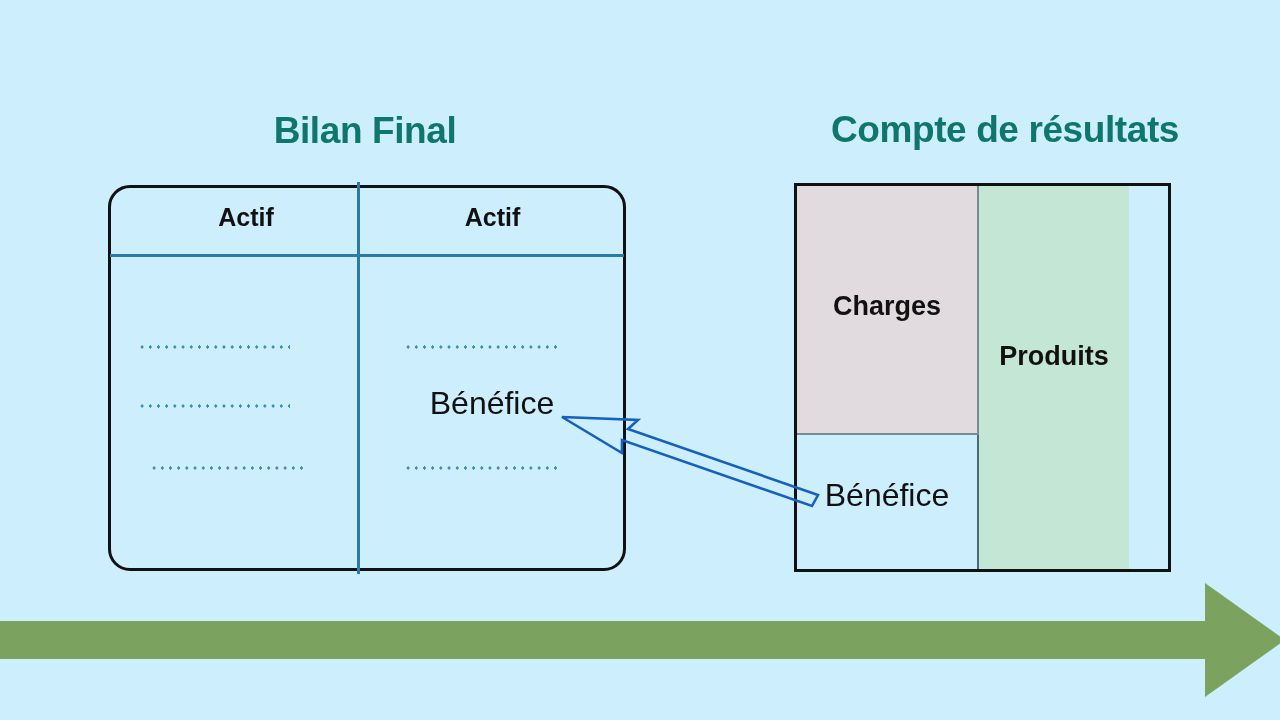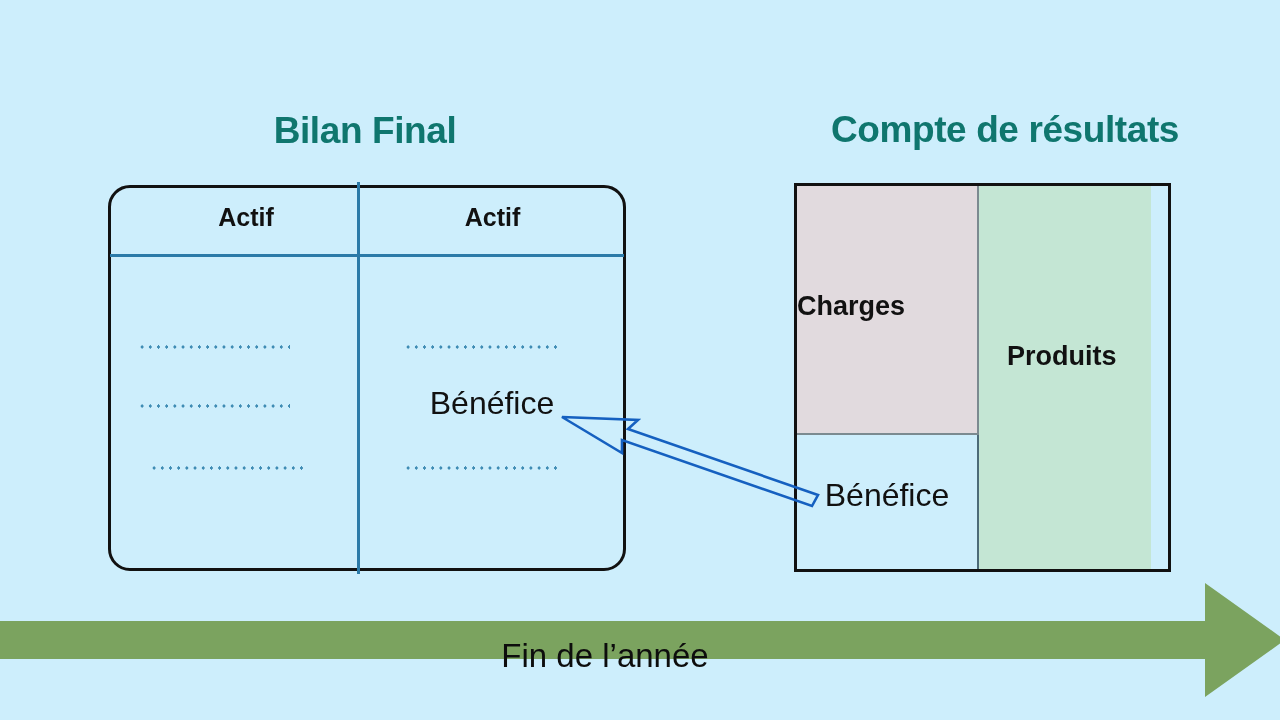--- a/index.html
+++ b/index.html
@@ -132,29 +132,29 @@
     left: 0; top: 249px;
     width: 182px;
     height: 134px;
     background: #cdeefc;
     border-right: 2px solid #4c6b78;
     box-sizing: border-box;
   }
   #cell-produits {
     position: absolute;
     left: 182px; top: 0;
-    width: 172px;
+    width: 150px;
     height: 383px;
     background: #c4e6d4;
     box-sizing: border-box;
-    padding-left: 28px;
   }
   .cr-label {
     position: absolute;
     width: 100%;
+    text-align: center;
     font-weight: bold;
     color: #111111;
     font-size: 27px;
   }
   #label-charges { top: 105px; }
   #label-produits { top: 155px; }
   #label-benefice-cr {
     position: absolute;
     top: 42px;
     left: 0;
@@ -230,15 +230,14 @@
   </div>
 
   <svg id="connector-arrow" viewBox="0 0 290 125">
 
     <polygon points="12,17 88,20 78,29 268,95 262,106 72,40 72,53" fill="none" stroke="#1560c0" stroke-width="2.6" stroke-linejoin="miter"></polygon>
   </svg>
 
   <svg id="timeline-arrow" viewBox="0 0 1280 160">
     <polygon points="0,61 1205,61 1205,23 1285,80 1205,137 1205,99 0,99" fill="#7ba35f"></polygon>
   </svg>
-  <div id="timeline-label">Fin de l’année</div>
 
 </div>
 
 </body></html>

